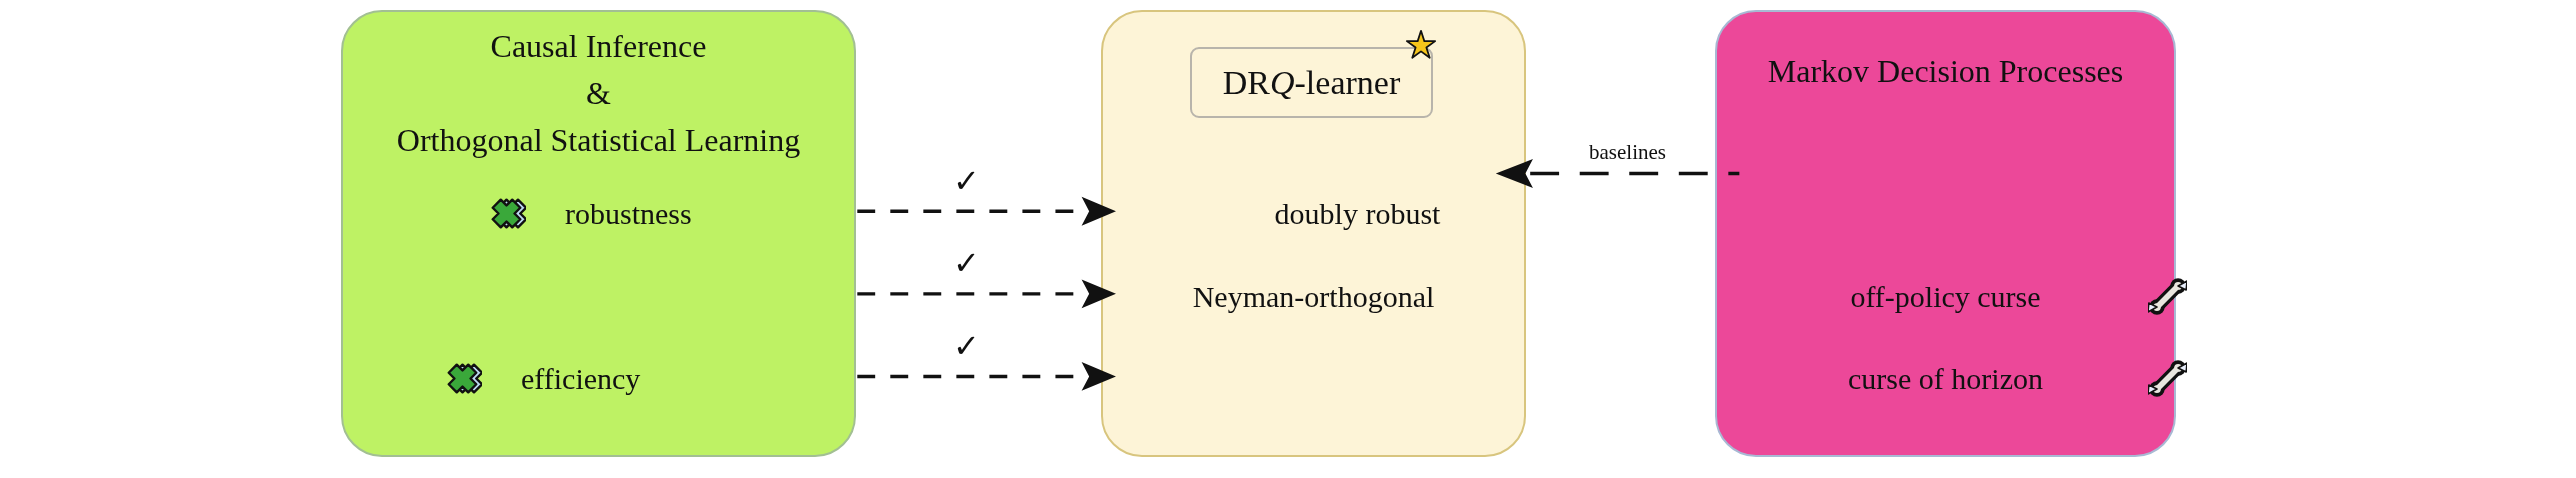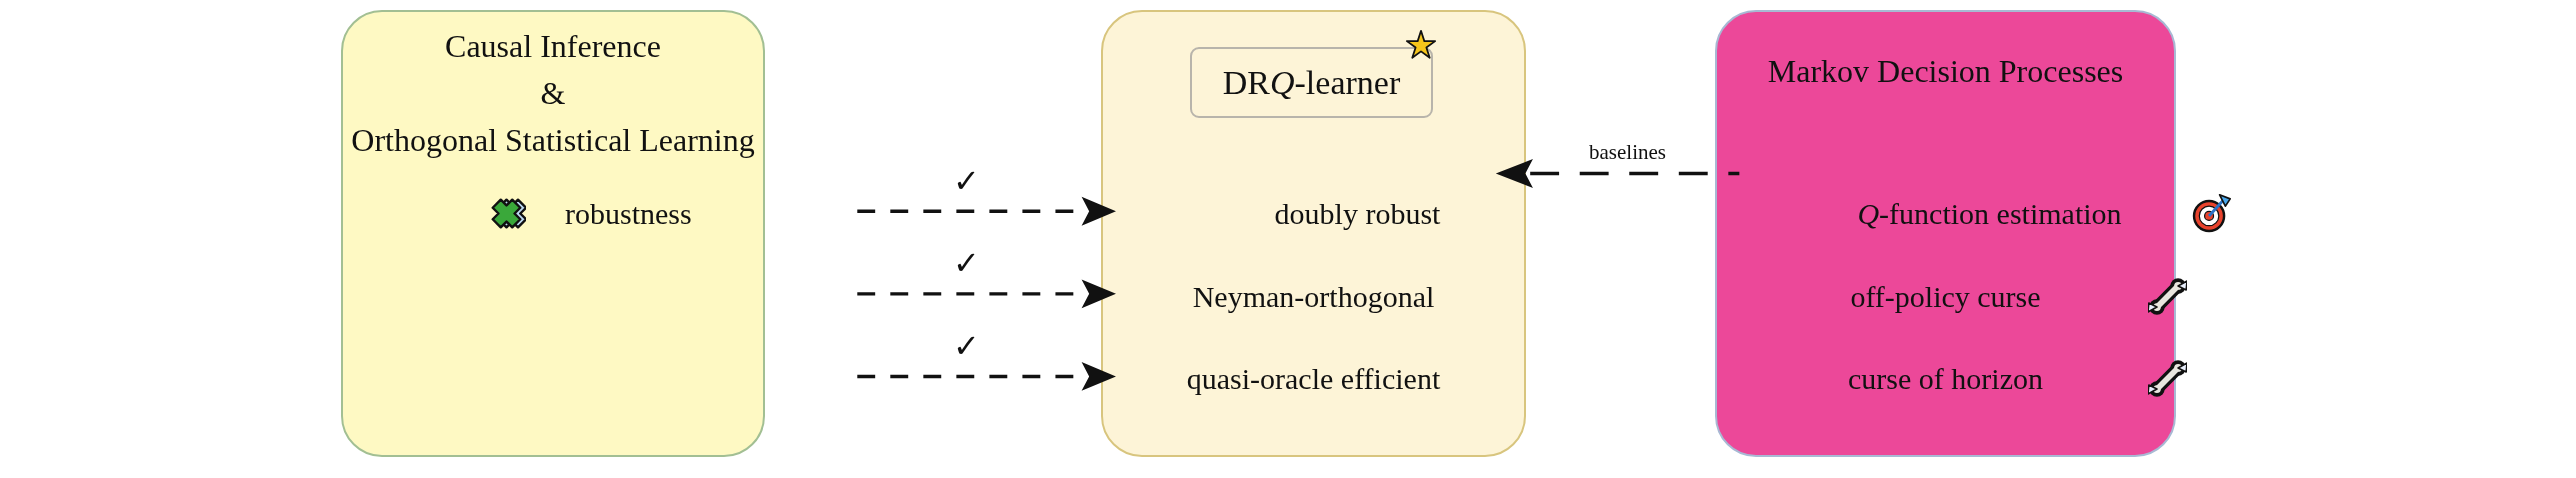--- a/index.html
+++ b/index.html
@@ -1,19 +1,19 @@
 <!DOCTYPE html>
 <html style="font-size:11px"><head>
 <meta charset="utf-8">
 <style>
   html,body{margin:0;padding:0;background:#ffffff;}
   .canvas{position:relative;width:2576px;height:479px;background:#ffffff;overflow:hidden;
           font-family:"Liberation Serif","DejaVu Serif",serif;color:#111;}
   .box{position:absolute;top:9.6px;height:447px;border-radius:41px;border:2.1px solid;box-sizing:border-box;}
-  .box-left{left:341px;width:424px;background:#fef9c3;border-color:#a2bf93;}
+  .box-left{left:341px;width:515px;background:#bef264;border-color:#a2bf93;}
   .box-mid{left:1101px;width:425px;background:#fdf4d7;border-color:#d8c57e;}
   .box-right{left:1715px;width:461px;background:#ec4899;border-color:#a8b9d4;}
   .title{position:absolute;left:0;width:100%;text-align:center;font-size:32px;}
   .title-left{top:11px;line-height:47px;}
   .title-right{top:39px;line-height:41px;}
   .row{position:absolute;left:0;width:100%;height:41px;line-height:41px;font-size:30px;}
   .row-1{top:181px;margin-left:44px;} .row-2{top:264px;} .row-3{top:346px;}
   .row .centered{display:block;width:100%;text-align:center;}
   .left-item-label{position:absolute;left:178px;top:0;}
   .icon{position:absolute;width:39px;height:39px;top:1.4px;}
@@ -46,54 +46,50 @@
       <svg class="icon left-icon" viewBox="0 0 48 48">
         <g stroke="#111" stroke-width="3" stroke-linejoin="round">
           <path transform="rotate(45 24 24) translate(5 -5)" fill="#bcd9f2" d="M17,7 h14 v10 h10 v14 h-10 v10 h-14 v-10 h-10 v-14 h10 z"></path>
           <path transform="rotate(45 24 24)" fill="#3aa83a" d="M17,7 h14 v10 h10 v14 h-10 v10 h-14 v-10 h-10 v-14 h10 z"></path>
         </g>
       </svg>
       <span class="left-item-label">robustness</span>
     </div>
 
 
+    <div class="row row-3">
+      <svg class="icon left-icon" viewBox="0 0 48 48">
+        <g stroke="#111" stroke-width="3" stroke-linejoin="round">
+          <path transform="rotate(45 24 24) translate(5 -5)" fill="#bcd9f2" d="M17,7 h14 v10 h10 v14 h-10 v10 h-14 v-10 h-10 v-14 h10 z"></path>
+          <path transform="rotate(45 24 24)" fill="#3aa83a" d="M17,7 h14 v10 h10 v14 h-10 v10 h-14 v-10 h-10 v-14 h10 z"></path>
+        </g>
+      </svg>
+      <span class="left-item-label">efficiency</span>
+    </div>
   </div>
 
   <div class="box box-mid">
     <div class="badge">
       <span>DR</span><i>Q</i><span>-learner</span>
     </div>
     <svg class="star" viewBox="0 0 48 48">
       <polygon points="24,4 28.7,18.5 44,18.5 31.6,27.5 36.3,42 24,33 11.7,42 16.4,27.5 4,18.5 19.3,18.5" fill="#f6c51b" stroke="#111" stroke-width="2.5" stroke-linejoin="round"></polygon>
     </svg>
 
     <div class="row row-1">
       <span class="centered">doubly robust</span>
     </div>
     <div class="row row-2">
       <span class="centered">Neyman-orthogonal</span>
     </div>
-    <div class="row row-3">
-      <span class="centered">quasi-oracle efficient</span>
-    </div>
   </div>
 
   <div class="box box-right">
     <div class="title title-right">Markov Decision Processes</div>
 
-    <div class="row row-1">
-      <span class="centered"><i>Q</i><span>-function estimation</span></span>
-      <svg class="icon right-icon" viewBox="0 0 48 48">
-        <circle cx="21" cy="27" r="18.5" fill="#e8432d" stroke="#111" stroke-width="3"></circle>
-        <circle cx="21" cy="27" r="12" fill="#ffffff" stroke="#111" stroke-width="1.5"></circle>
-        <circle cx="21" cy="27" r="5.5" fill="#e8432d" stroke="#111" stroke-width="1.5"></circle>
-        <line x1="21" y1="27" x2="39" y2="7" stroke="#2a72c8" stroke-width="3.5"></line>
-        <polygon points="34,1 47,6 41,15" fill="#4aa8ec" stroke="#111" stroke-width="2" stroke-linejoin="round"></polygon>
-      </svg>
-    </div>
 
     <div class="row row-2">
       <span class="centered"><i></i><span>off-policy curse</span></span>
       <svg class="icon right-icon" viewBox="0 0 48 48">
         <line x1="13" y1="35" x2="35" y2="13" stroke="#111" stroke-width="15" stroke-linecap="round"></line>
         <circle cx="37" cy="11" r="9.5" fill="#111"></circle>
         <circle cx="11" cy="37" r="9.5" fill="#111"></circle>
         <line x1="13" y1="35" x2="35" y2="13" stroke="#e9e6df" stroke-width="7" stroke-linecap="round"></line>
         <circle cx="37" cy="11" r="4.8" fill="#e9e6df"></circle>
         <circle cx="11" cy="37" r="4.8" fill="#e9e6df"></circle>

